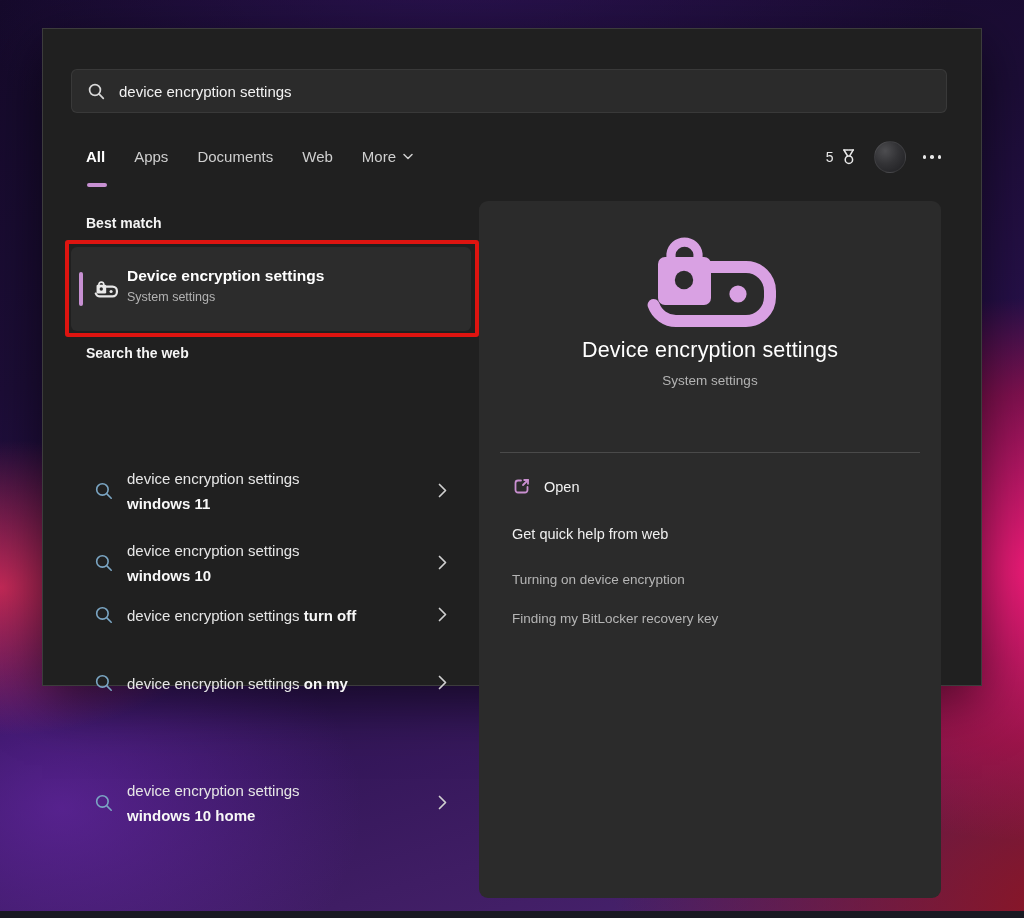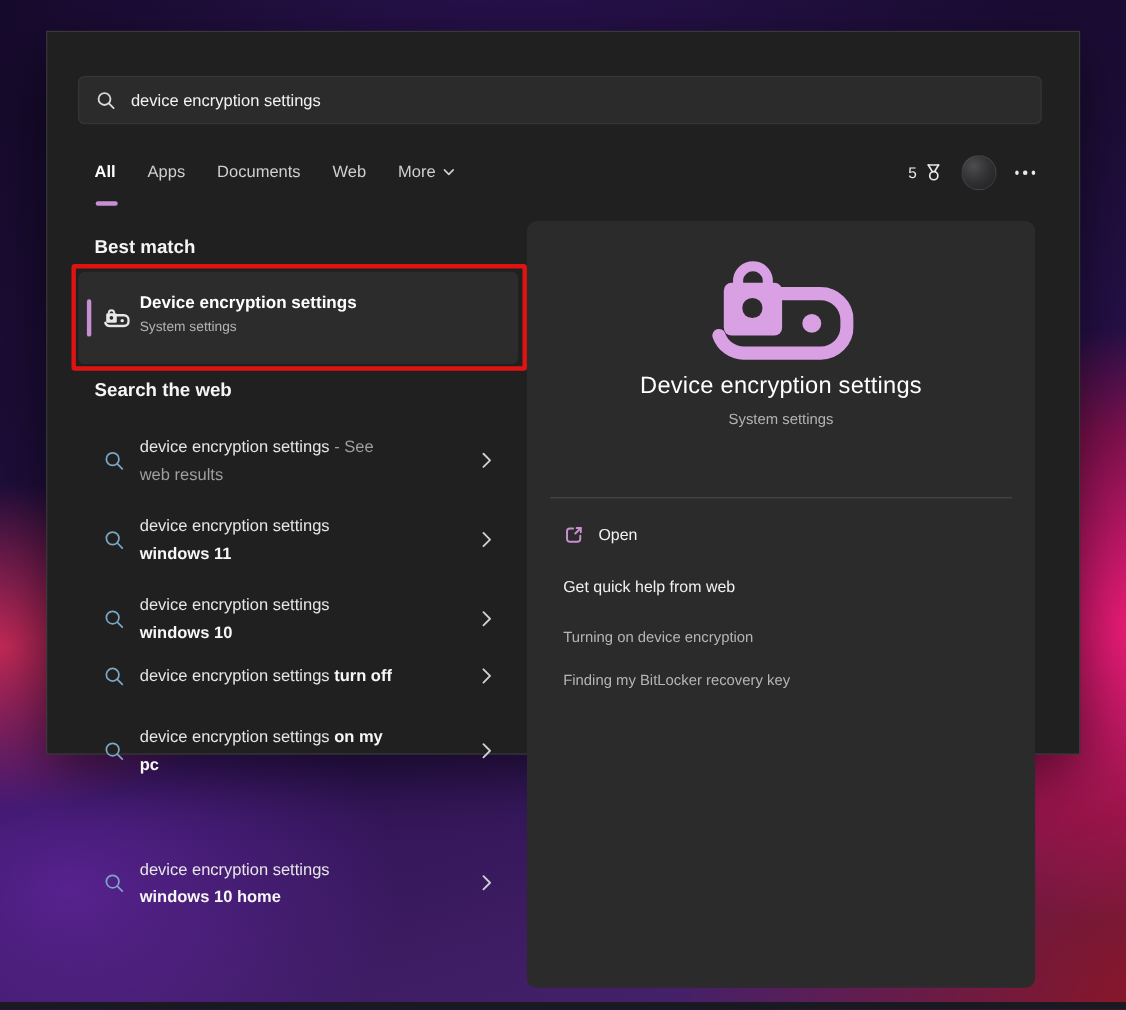--- a/index.html
+++ b/index.html
@@ -44,21 +44,21 @@
   .rewards { display:flex; align-items:center; gap:5px; color:#e8e8e8; font-size:14px; }
   .avatar {
     width:32px; height:32px; border-radius:50%;
     background:radial-gradient(circle at 34% 30%, #4d4d50 0%, #333336 45%, #1d1d20 100%);
     border:1px solid rgba(255,255,255,0.08);
   }
   .dots { display:flex; gap:4px; align-items:center; }
   .dots i { width:3.5px; height:3.5px; border-radius:50%; background:#e8e8e8; }
 
   
-  .section-header { position:absolute; left:43px; font-size:17px; font-weight:700; color:#f5f5f5; }
+  .section-header { position:absolute; left:43px; font-size:14px; font-weight:700; color:#f5f5f5; }
   .hdr-best { top:186px; }
   .hdr-web { top:316px; }
 
   .best-row {
     position:absolute; left:28px; top:218px; width:400px; height:84px;
     background:#2c2c2c; border-radius:6px;
   }
   .accent-bar { position:absolute; left:8px; top:25px; width:3.5px; height:34px; border-radius:2px; background:#c790d2; }
   .best-icon { position:absolute; left:23px; top:34px; }
   .best-text { position:absolute; left:56px; top:20px; }
@@ -178,37 +178,20 @@
       <div class="best-text">
         <div class="best-title">Device encryption settings</div>
         <div class="best-sub">System settings</div>
       </div>
     </div>
 
     <div class="red-annotation"></div>
 
     <div class="section-header hdr-web">Search the web</div>
 
-    <div class="web-item h2line it1">
-      <span class="li-icon">
-        <svg width="18" height="18" viewBox="0 0 17 17" fill="none" stroke="#7ba6c4" stroke-width="1.5" stroke-linecap="round">
-          <circle cx="7" cy="7" r="5.4"></circle>
-            <line x1="11.2" y1="11.2" x2="15.3" y2="15.3"></line>
-          </svg>
-      </span>
-      <div class="wi-text">
-          <div class="wi-line"><span>device encryption settings</span><span class="seg-dim"> - See</span></div>
-          <div class="wi-line"><span class="seg-dim">web results</span></div>
-        </div>
-      <span class="chev">
-        <svg width="9" height="15" viewBox="0 0 9 15" fill="none" stroke="#d0d0d0" stroke-width="1.7" stroke-linecap="round" stroke-linejoin="round">
-            <polyline points="1.5,1.5 7.5,7.5 1.5,13.5"></polyline>
-          </svg>
-      </span>
-    </div>
 
     <div class="web-item h2line it2">
       <span class="li-icon">
         <svg width="18" height="18" viewBox="0 0 17 17" fill="none" stroke="#7ba6c4" stroke-width="1.5" stroke-linecap="round">
           <circle cx="7" cy="7" r="5.4"></circle>
             <line x1="11.2" y1="11.2" x2="15.3" y2="15.3"></line>
           </svg>
       </span>
       <div class="wi-text">
           <div class="wi-line"><span>device encryption settings</span></div>
@@ -258,21 +241,20 @@
 
     <div class="web-item h2line it5">
       <span class="li-icon">
         <svg width="18" height="18" viewBox="0 0 17 17" fill="none" stroke="#7ba6c4" stroke-width="1.5" stroke-linecap="round">
           <circle cx="7" cy="7" r="5.4"></circle>
             <line x1="11.2" y1="11.2" x2="15.3" y2="15.3"></line>
           </svg>
       </span>
       <div class="wi-text">
           <div class="wi-line"><span>device encryption settings</span><span class="seg-bold"> on my</span></div>
-          <div class="wi-line"><span class="seg-bold">pc</span></div>
         </div>
       <span class="chev">
         <svg width="9" height="15" viewBox="0 0 9 15" fill="none" stroke="#d0d0d0" stroke-width="1.7" stroke-linecap="round" stroke-linejoin="round">
             <polyline points="1.5,1.5 7.5,7.5 1.5,13.5"></polyline>
           </svg>
       </span>
     </div>
 
 
     <div class="web-item h2line it7">

